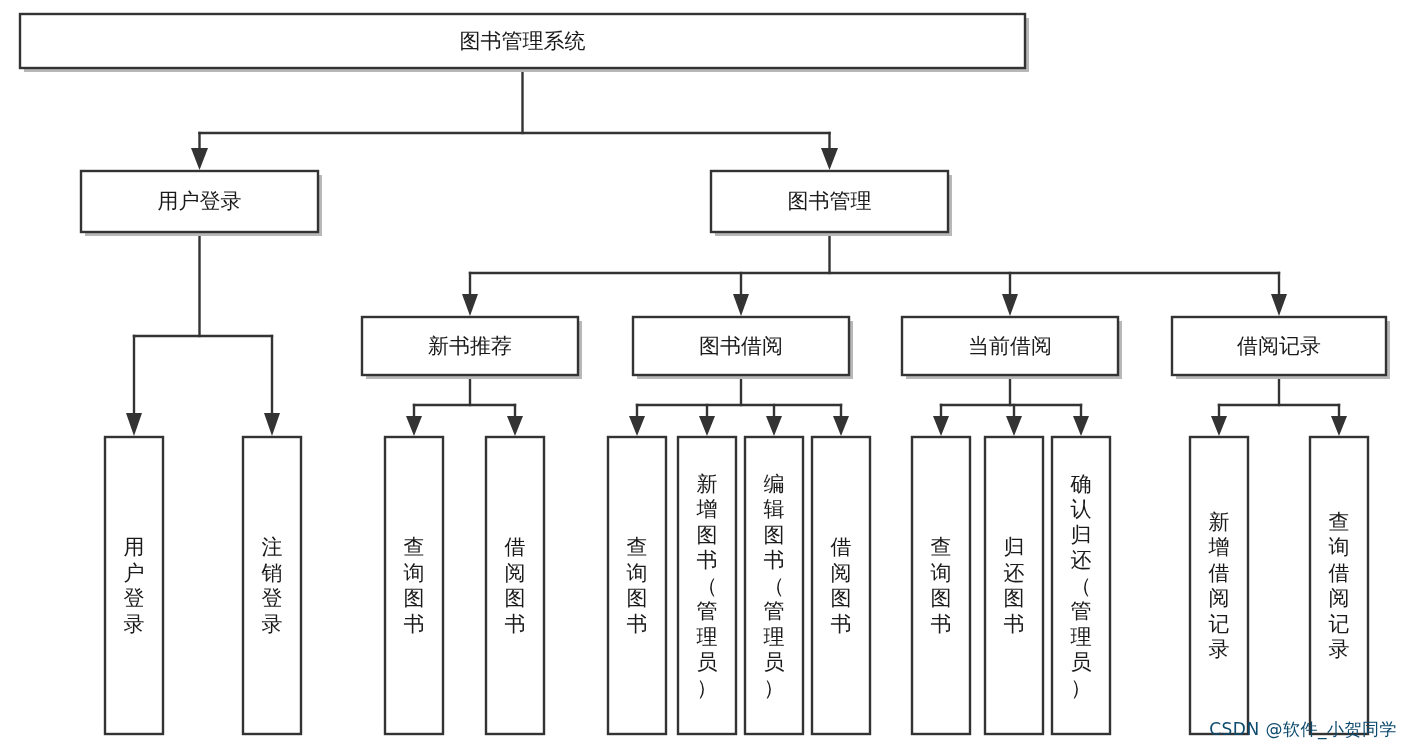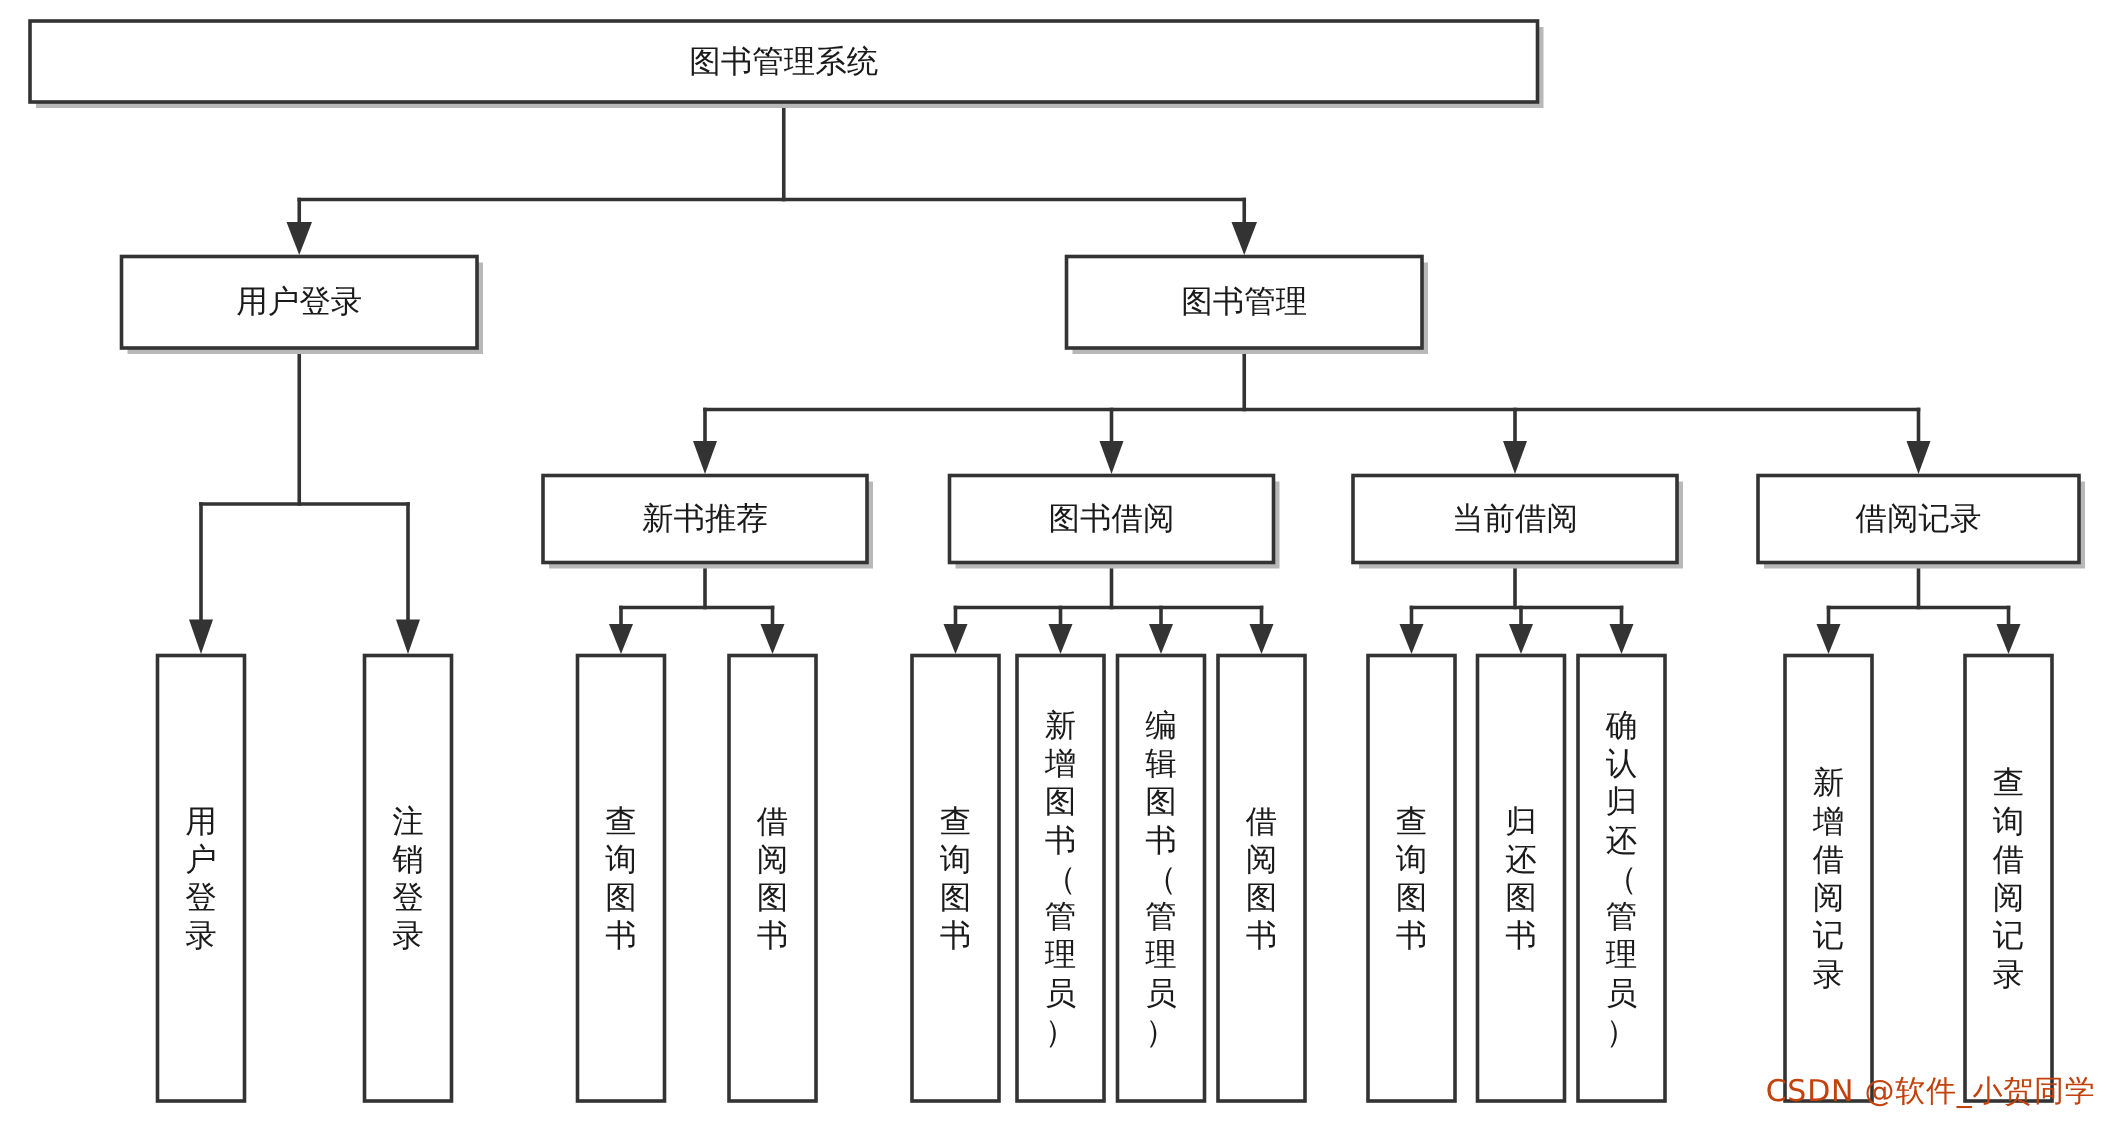--- a/index.html
+++ b/index.html
@@ -57,22 +57,22 @@
     fill: #1a1a1a;
     font-size: 21px;
     text-anchor: middle;
     white-space: pre;
   }
   .watermark {
     position: absolute;
     right: 8px;
     bottom: 6px;
     font-family: "DejaVu Sans", "Liberation Sans", sans-serif;
-    font-size: 20px;
-    color: #c2410c;
+    font-size: 17px;
+    color: #0c4a6e;
     letter-spacing: 0.5px;
     user-select: none;
     pointer-events: none;
   }
 </style>
 </head>
 <body>
 
 <div id="canvas">
 

